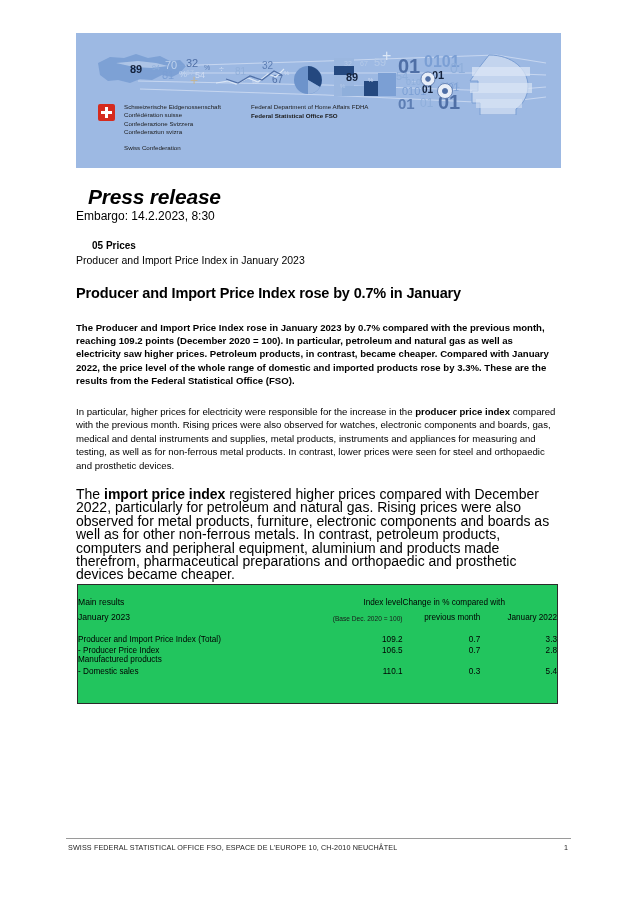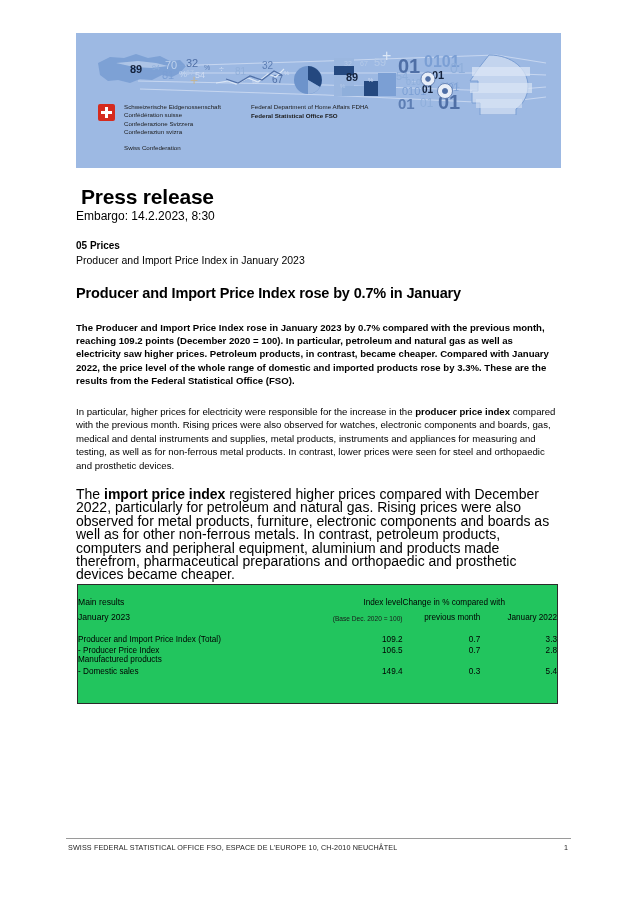--- a/index.html
+++ b/index.html
@@ -91,35 +91,36 @@
 
   
   .content {
     position: absolute;
     left: 76px;
     top: 0;
     width: 485px;
   }
   .press-title {
     position: absolute;
-    left: 5px;
+    left: 12px;
     top: 185px;
     font-size: 21px;
     font-weight: bold;
     letter-spacing: -0.2px;
+    font-style: italic;
   }
   .embargo {
     position: absolute;
     left: 0;
     top: 209px;
     font-size: 12px;
   }
   .topic {
     position: absolute;
-    left: 0;
+    left: 16px;
     top: 240px;
     font-size: 10px;
     font-weight: bold;
   }
   .subject {
     position: absolute;
     left: 0;
     top: 254px;
     font-size: 10.5px;
   }
@@ -399,21 +400,21 @@
         </tr>
 
         <tr class="row group-gap">
           <td class="col-label">Manufactured products</td>
           <td class="col-index"></td>
           <td class="col-prev"></td>
           <td class="col-year"></td>
         </tr>
         <tr class="row">
           <td class="col-label indent">- Domestic sales</td>
-          <td class="col-index">149.4</td>
+          <td class="col-index">110.1</td>
           <td class="col-prev">0.3</td>
           <td class="col-year">5.4</td>
         </tr>
       </tbody>
     </table>
   </div>
 
   <div class="footer-rule"></div>
   <div class="footer-text">SWISS FEDERAL STATISTICAL OFFICE FSO, ESPACE DE L'EUROPE 10, CH-2010 NEUCHÂTEL</div>
   <div class="footer-page">1</div>

